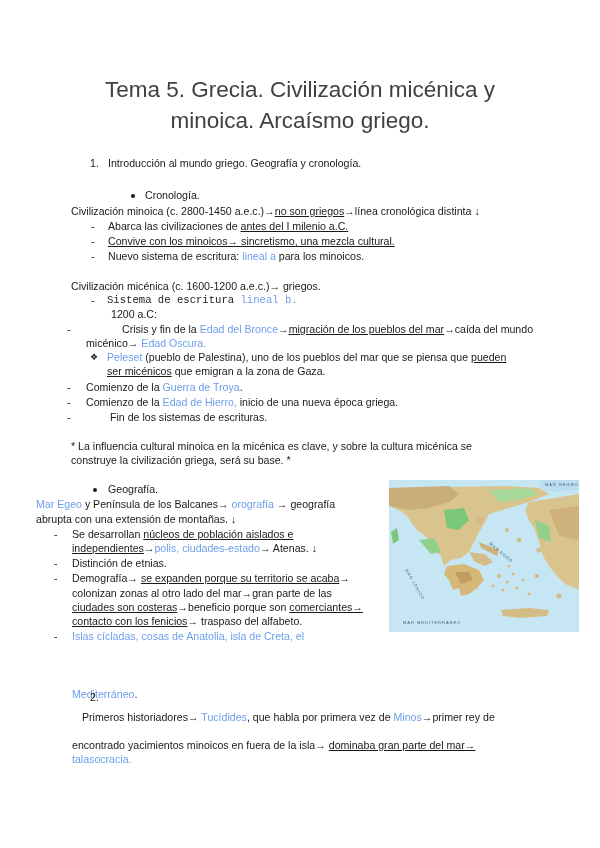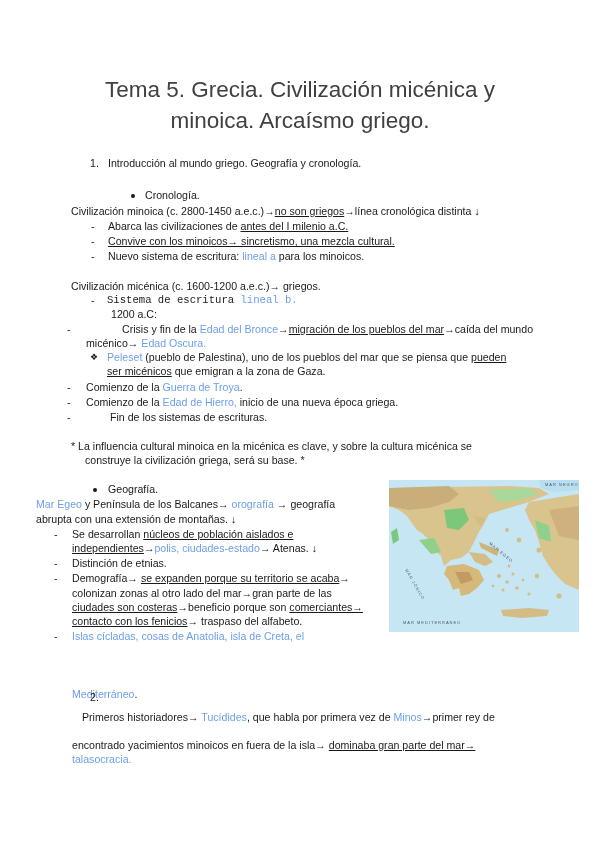--- a/index.html
+++ b/index.html
@@ -83,21 +83,21 @@
 
   <span class="marker" style="left:67px; top:395px;">-</span>
   <div class="line" style="left:86px; top:395px;">
     <span>Comienzo de la </span><span class="blue">Edad de Hierro,</span><span> inicio de una nueva época griega.</span>
   </div>
 
   <span class="marker" style="left:67px; top:410px;">-</span>
   <span class="line" style="left:86px; top:410px;padding-left:24px;">Fin de los sistemas de escrituras.</span>
 
   <span class="line" style="left:71px; top:439px;">* La influencia cultural minoica en la micénica es clave, y sobre la cultura micénica se</span>
-  <span class="line" style="left:71px; top:453px;margin-left:14px;">construye la civilización griega, será su base. *</span>
+  <span class="line" style="left:71px; top:453px;">construye la civilización griega, será su base. *</span>
 
   <span class="bullet-dot" style="left:93px; top:488px;"></span>
   <span class="line" style="left:108px; top:482px;">Geografía.</span>
 
   <div class="line" style="left:36px; top:497px;">
     <span class="blue">Mar Egeo</span><span>  y Península de los Balcanes→ </span><span class="blue">orografía</span><span> → geografía</span>
   </div>
   <span class="line" style="left:36px; top:512px;">abrupta con una extensión de montañas. ↓</span>
 
   <span class="marker" style="left:54px; top:527px;">-</span>

